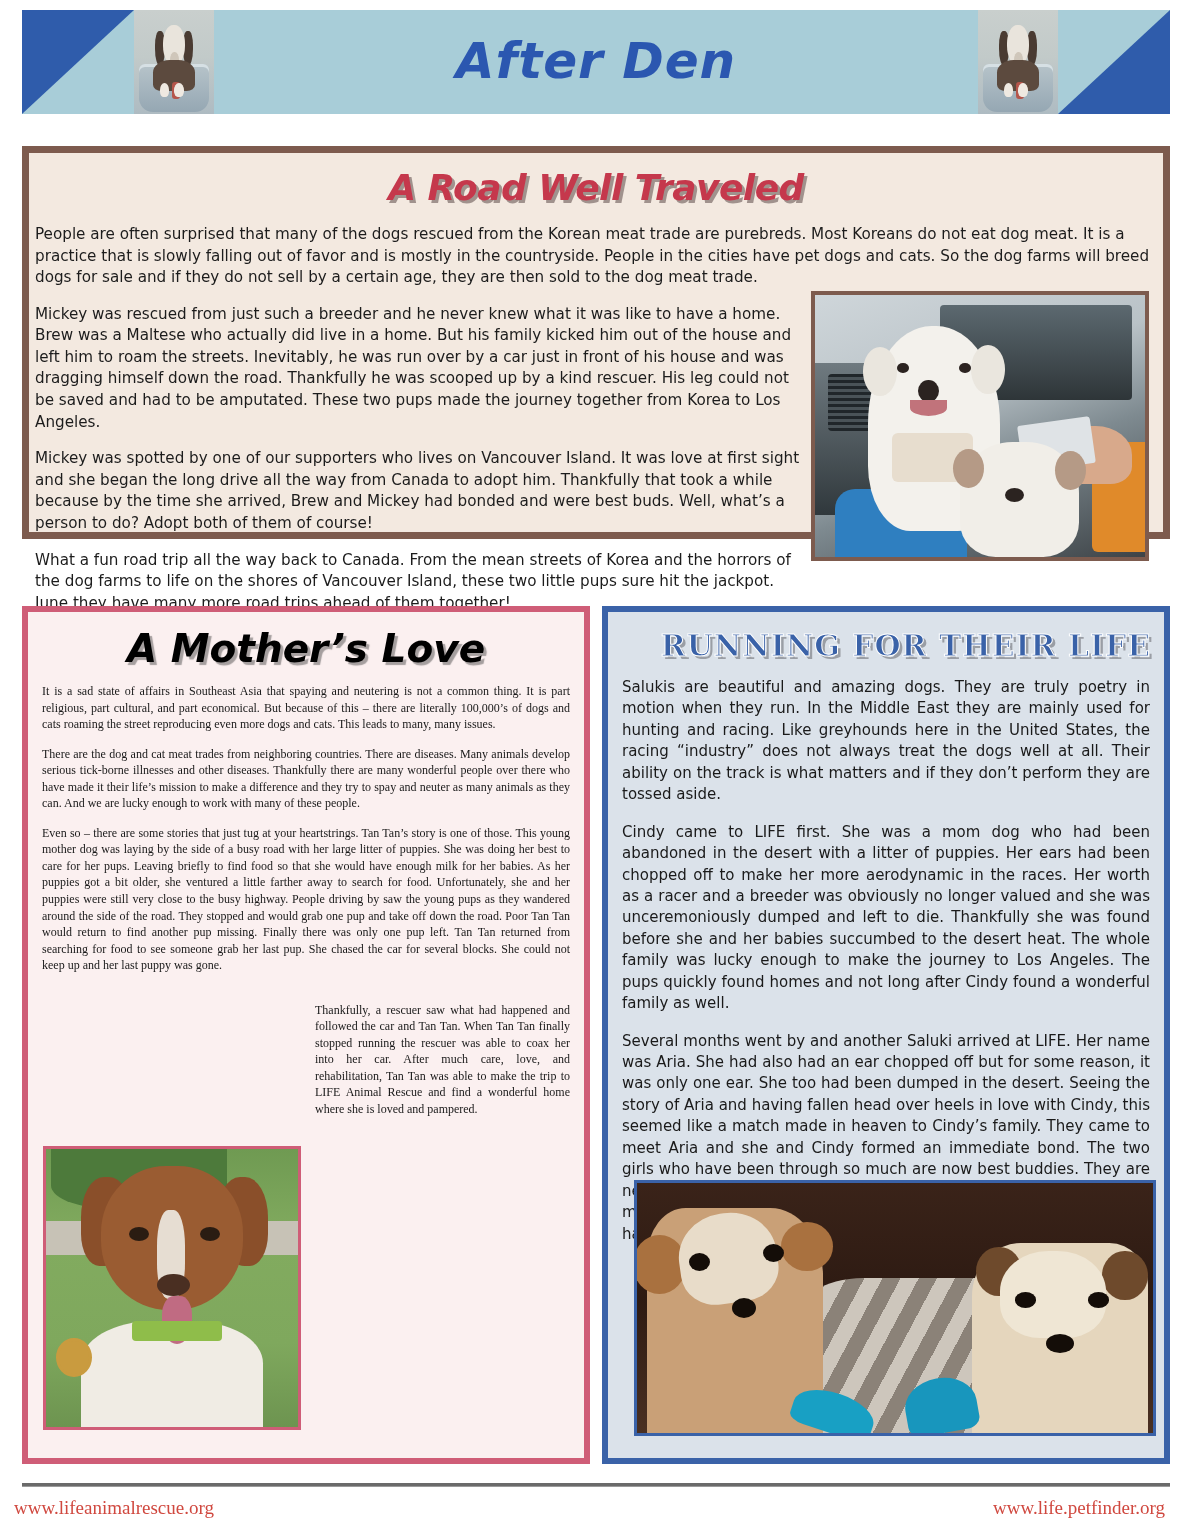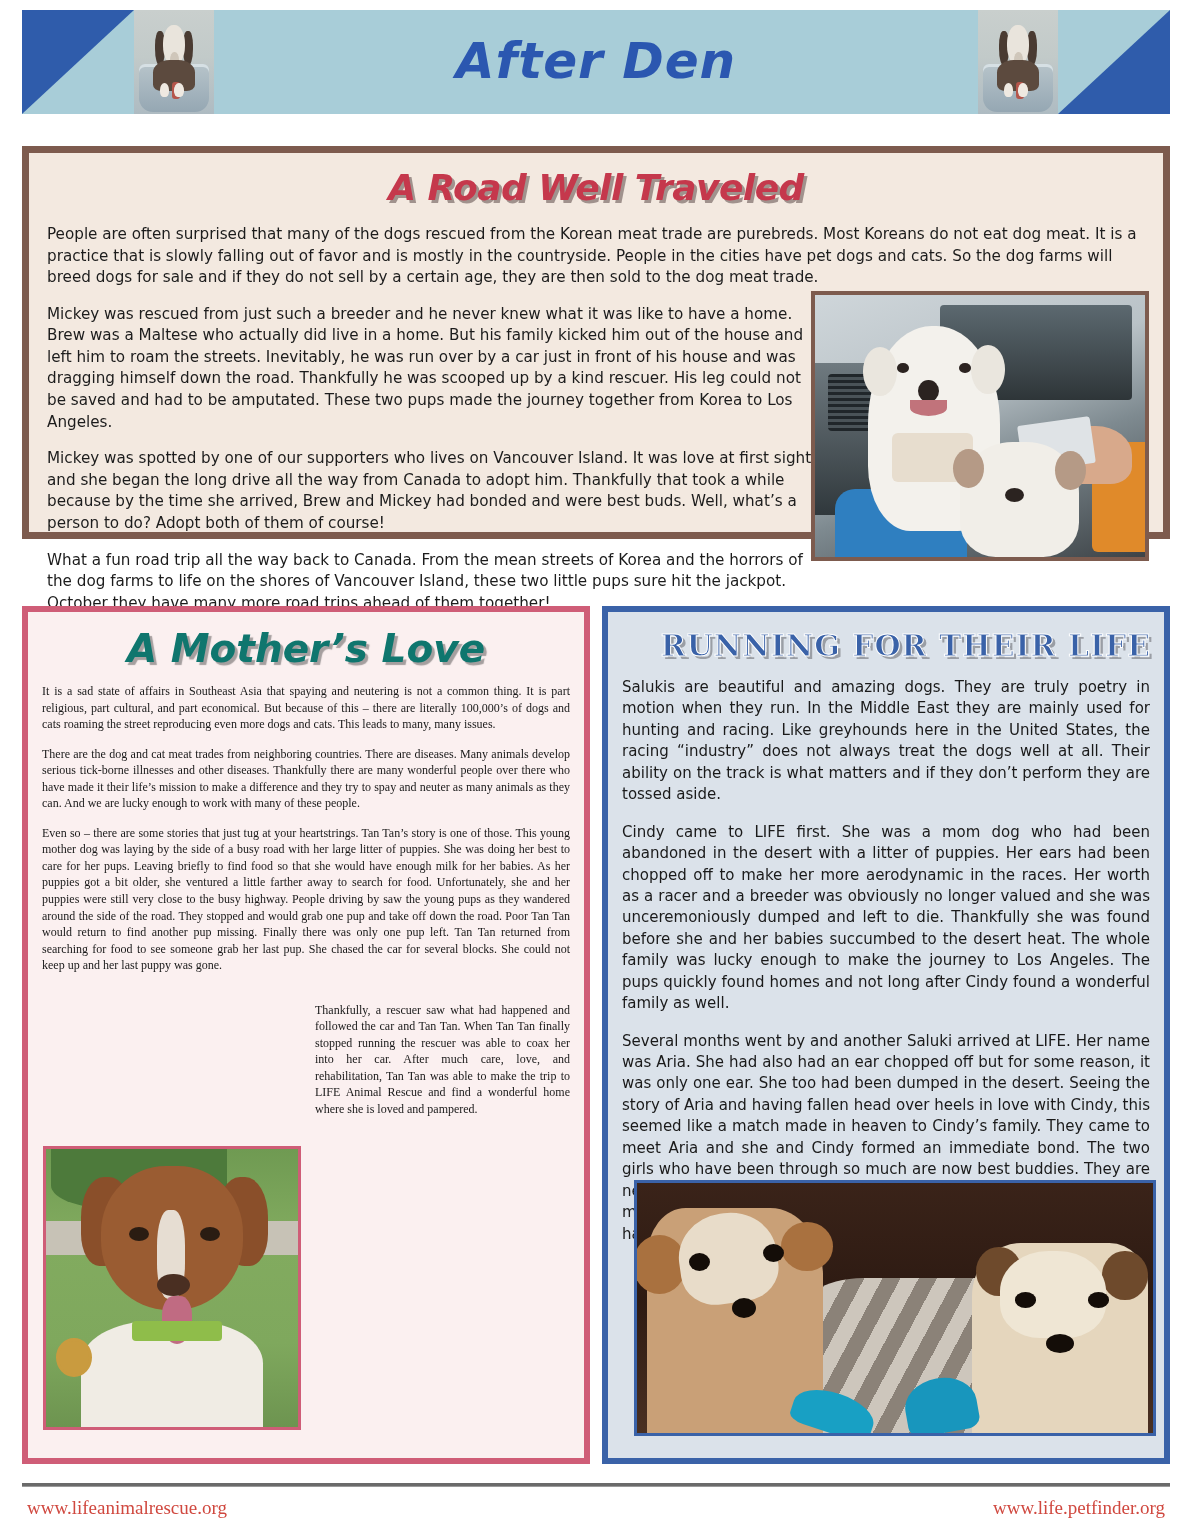--- a/index.html
+++ b/index.html
@@ -96,21 +96,21 @@
   .main-title{
     text-align:center;
     font-family:"DejaVu Sans", sans-serif;
     font-size:36px;font-weight:bold;font-style:italic;
     color:#c5384c;
     margin:14px 0 16px 0;
     text-shadow:3px 3px 0 rgba(60,40,40,.45);
     letter-spacing:-0.5px;
   }
   .main-body{
-    padding:0 18px;
+    padding:0 6px;
     font-family:"DejaVu Sans", sans-serif;
     font-size:15.2px;
     line-height:1.42;
     color:#1c1c1c;
   }
   .main-body p{margin:0 0 15px 0;}
   .main-photo{
     position:absolute;right:14px;top:138px;width:330px;height:262px;
     border:4px solid #7d5b4e;
     overflow:hidden;
@@ -168,21 +168,21 @@
   .box-right{
     position:absolute;left:602px;top:606px;width:568px;height:858px;
     background:#dbe2ea;
     border:6px solid #3a62a8;
     box-sizing:border-box;
   }
   .left-title{
     text-align:center;
     font-family:"DejaVu Sans", sans-serif;
     font-size:39px;font-weight:bold;font-style:italic;
-    color:#0f766e;
+    color:#000000;
     margin:14px 0 12px 0;
     text-shadow:3px 3px 1px rgba(60,60,60,.45);
   }
   .right-title{
     text-align:center;
     font-family:"DejaVu Serif", serif;
     font-size:30px;font-weight:bold;
     color:#3a62a8;
     margin:16px 0 14px 0;
     letter-spacing:1px;
@@ -291,21 +291,21 @@
     position:absolute;left:22px;top:1483px;width:1148px;height:0;
     border-top:3px solid #6a6a6a;
     border-bottom:1px solid #9a9a9a;
   }
   .footer-left,.footer-right{
     position:absolute;top:1497px;
     font-family:"Liberation Serif", serif;
     font-size:19px;
     color:#d0483f;
   }
-  .footer-left{left:27px;}
+  .footer-left{left:14px;}
   .footer-right{right:27px;text-align:right;}
 </style>
 </head>
 <body>
 
 <div class="banner">
   <div class="banner-tri-left"></div>
   <div class="banner-tri-right"></div>
 
   <div class="banner-photo left">
@@ -338,21 +338,21 @@
     </div>
   </div>
 </div>
 
 <div class="box-main">
   <div class="main-title">A Road Well Traveled</div>
   <div class="main-body">
     <p>People are often surprised that many of the dogs rescued from the Korean meat trade are purebreds.  Most Koreans do not eat dog meat.  It is a practice that is slowly falling out of favor and is mostly in the countryside.  People in the cities have pet dogs and cats.  So the dog farms will breed dogs for sale and if they do not sell by a certain age, they are then sold to the dog meat trade.</p>
     <p style="width:770px;">Mickey was rescued from just such a breeder and he never knew what it was like to have a home.  Brew was a Maltese who actually did live in a home.  But his family kicked him out of the house and left him to roam the streets.  Inevitably, he was run over by a car just in front of his house and was dragging himself down the road.  Thankfully he was scooped up by a kind rescuer.  His leg could not be saved and had to be amputated.  These two pups made the journey together from Korea to Los Angeles.</p>
     <p style="width:770px;">Mickey was spotted by one of our supporters who lives on Vancouver Island.  It was love at first sight and she began the long drive all the way from Canada to adopt him.  Thankfully that took a while because by the time she arrived, Brew and Mickey had bonded and were best buds.  Well, what’s a person to do?  Adopt both of them of course!</p>
-    <p style="width:770px;">What a fun road trip all the way back to Canada.  From the mean streets of Korea and the horrors of the dog farms to life on the shores of Vancouver Island, these two little pups sure hit the jackpot.  October they have many more road trips ahead of them together!</p>
+    <p style="width:770px;">What a fun road trip all the way back to Canada.  From the mean streets of Korea and the horrors of the dog farms to life on the shores of Vancouver Island, these two little pups sure hit the jackpot.  June they have many more road trips ahead of them together!</p>
   </div>
   <div class="main-photo">
     <div class="ph-car">
       <div class="windshield"></div>
       <div class="dash"></div>
       <div class="vent"></div>
       <div class="jeans"></div>
       <div class="orange"></div>
       <div class="hand"></div>
       <div class="phone"></div>

